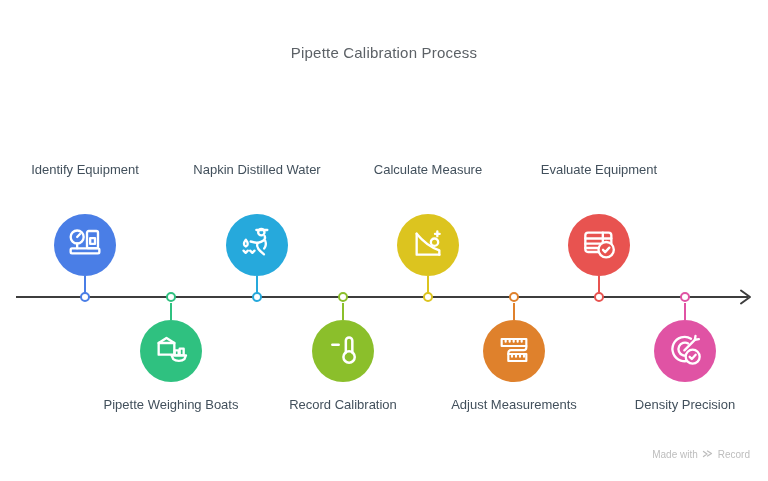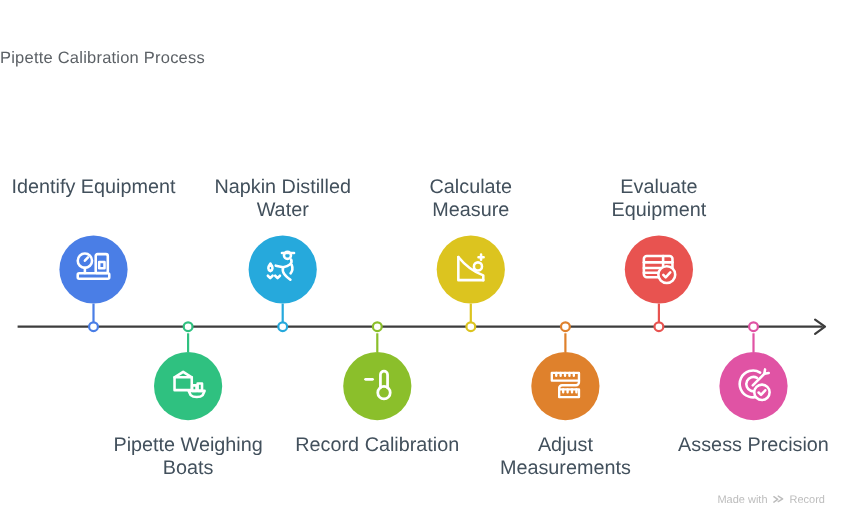--- a/index.html
+++ b/index.html
@@ -1,28 +1,28 @@
 <!DOCTYPE html>
 <html><head>
 <meta charset="utf-8">
 <style>
   html,body{margin:0;padding:0;background:#fff;}
   .canvas{
     position:relative;width:768px;height:481px;background:#ffffff;overflow:hidden;
     font-family:"Liberation Sans",sans-serif;
   }
   .title{
-    position:absolute;top:44px;left:0;width:100%;
+    position:absolute;top:44px;left:0;width:100%;text-align:center;
     font-size:15px;color:#5c6166;letter-spacing:.2px;
   }
   .timeline-svg{position:absolute;left:14px;top:288px;}
   .step{position:absolute;top:0;height:481px;width:0;}
   .step .label{
     position:absolute;left:-75px;width:150px;text-align:center;
-    font-size:18px;line-height:21px;color:#42505c;
+    font-size:13px;line-height:21px;color:#42505c;
   }
   .step.above .label{top:159px;}
   .step.below .label{top:394px;}
   .step .circle{
     position:absolute;left:-31px;width:62px;height:62px;border-radius:50%;
     display:flex;align-items:center;justify-content:center;
   }
   .step.above .circle{top:214px;}
   .step.below .circle{top:320px;}
   .step .stem{position:absolute;left:-1px;width:2px;}
@@ -152,21 +152,21 @@
         <path d="M3.8,8.1 H19.4"></path>
         <path d="M14.3,4.6 V16.2"></path>
         <path d="M3.8,11.2 H14.3 M3.8,13.8 H14.3"></path>
         <circle class="badge-fill" cx="16.3" cy="14.8" r="4.6" stroke="#fff" fill="#e85350"></circle>
         <path d="M14.4,14.9 l1.3,1.4 2.5,-2.7"></path>
       </svg>
     </div>
   </div>
 
   <div class="step below" style="left:685px">
-    <div class="label">Assess Precision</div>
+    <div class="label">Density Precision</div>
     <div class="stem" style="background: rgb(224, 83, 164);"></div>
     <div class="dot" style="border-color: rgb(224, 83, 164);"></div>
     <div class="circle" style="background: rgb(224, 83, 164);">
       <svg class="icon" width="40" height="40" viewBox="0 0 24 24" fill="none" stroke="#fff" stroke-width="1.4" stroke-linecap="round" stroke-linejoin="round">
         <path d="M15.6,4.6 A7.3,7.3 0 1 0 18.9,12.4"></path>
         <path d="M13.9,7.5 A3.9,3.9 0 1 0 15.7,12.1"></path>
         <path d="M11.6,11.6 L17.9,5.3"></path>
         <path d="M17.9,5.3 l0.4,-2.4 M17.9,5.3 l2.4,-0.4"></path>
         <circle class="badge-fill" cx="16.6" cy="15.4" r="4.2" stroke="#fff" fill="#e053a4"></circle>
         <path d="M14.8,15.5 l1.3,1.3 2.3,-2.5"></path>

